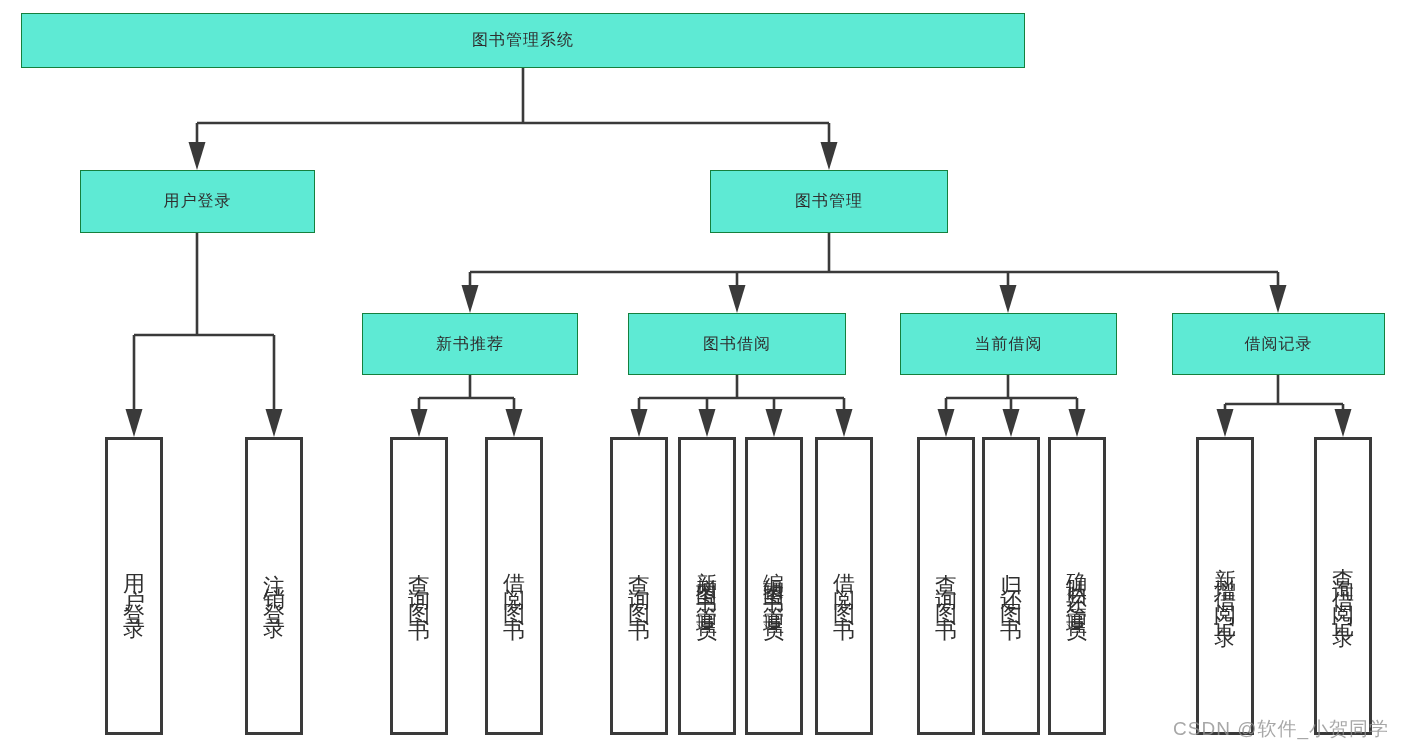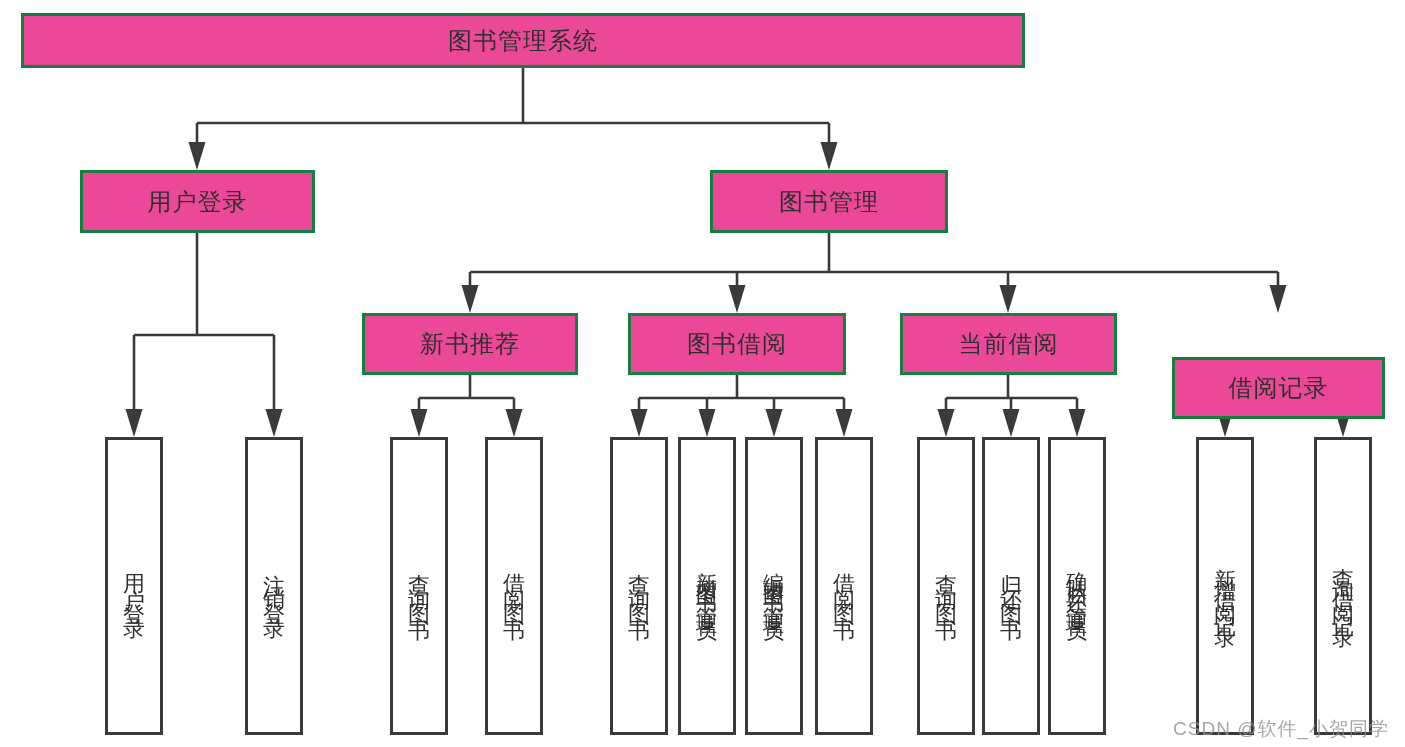--- a/index.html
+++ b/index.html
@@ -14,27 +14,27 @@
     overflow: hidden;
   }
   #connector-svg {
     position: absolute;
     left: 0; top: 0;
     width: 1405px; height: 747px;
     z-index: 1;
   }
   .node {
     position: absolute;
-    background: #ec4899;
-    border: 3px solid #15803d;
+    background: #5eead4;
+    border: 1px solid #15803d;
     display: flex;
     align-items: center;
     justify-content: center;
     z-index: 2;
-    font-size: 24px;
+    font-size: 16px;
     letter-spacing: 1px;
     white-space: nowrap;
   }
   .leaf {
     position: absolute;
     top: 437px;
     width: 58px;
     height: 298px;
     background: #ffffff;
     border: 3px solid #3a3a3a;
@@ -50,21 +50,21 @@
   .ls6 { font-size: 22px; letter-spacing: 12px; }
   .ls9 { font-size: 21px; letter-spacing: 7px; }
 
   
   .n-root { left: 21px;  top: 13px;  width: 1004px; height: 55px; }
   .n-l2a  { left: 80px;  top: 170px; width: 235px;  height: 63px; }
   .n-l2b  { left: 710px; top: 170px; width: 238px;  height: 63px; text-align: center; }
   .n-l3a  { left: 362px; top: 313px; width: 216px;  height: 62px; }
   .n-l3b  { left: 628px; top: 313px; width: 218px;  height: 62px; }
   .n-l3c  { left: 900px; top: 313px; width: 217px;  height: 62px; }
-  .n-l3d  { left: 1172px;top: 313px; width: 213px;  height: 62px; margin-top: 44px; }
+  .n-l3d  { left: 1172px;top: 313px; width: 213px;  height: 62px; }
 
   .lf-ul1 { left: 105px; }
   .lf-ul2 { left: 245px; }
   .lf-nb1 { left: 390px; }
   .lf-nb2 { left: 485px; }
   .lf-bb1 { left: 610px; }
   .lf-bb2 { left: 678px; }
   .lf-bb3 { left: 745px; }
   .lf-bb4 { left: 815px; }
   .lf-cb1 { left: 917px; }

